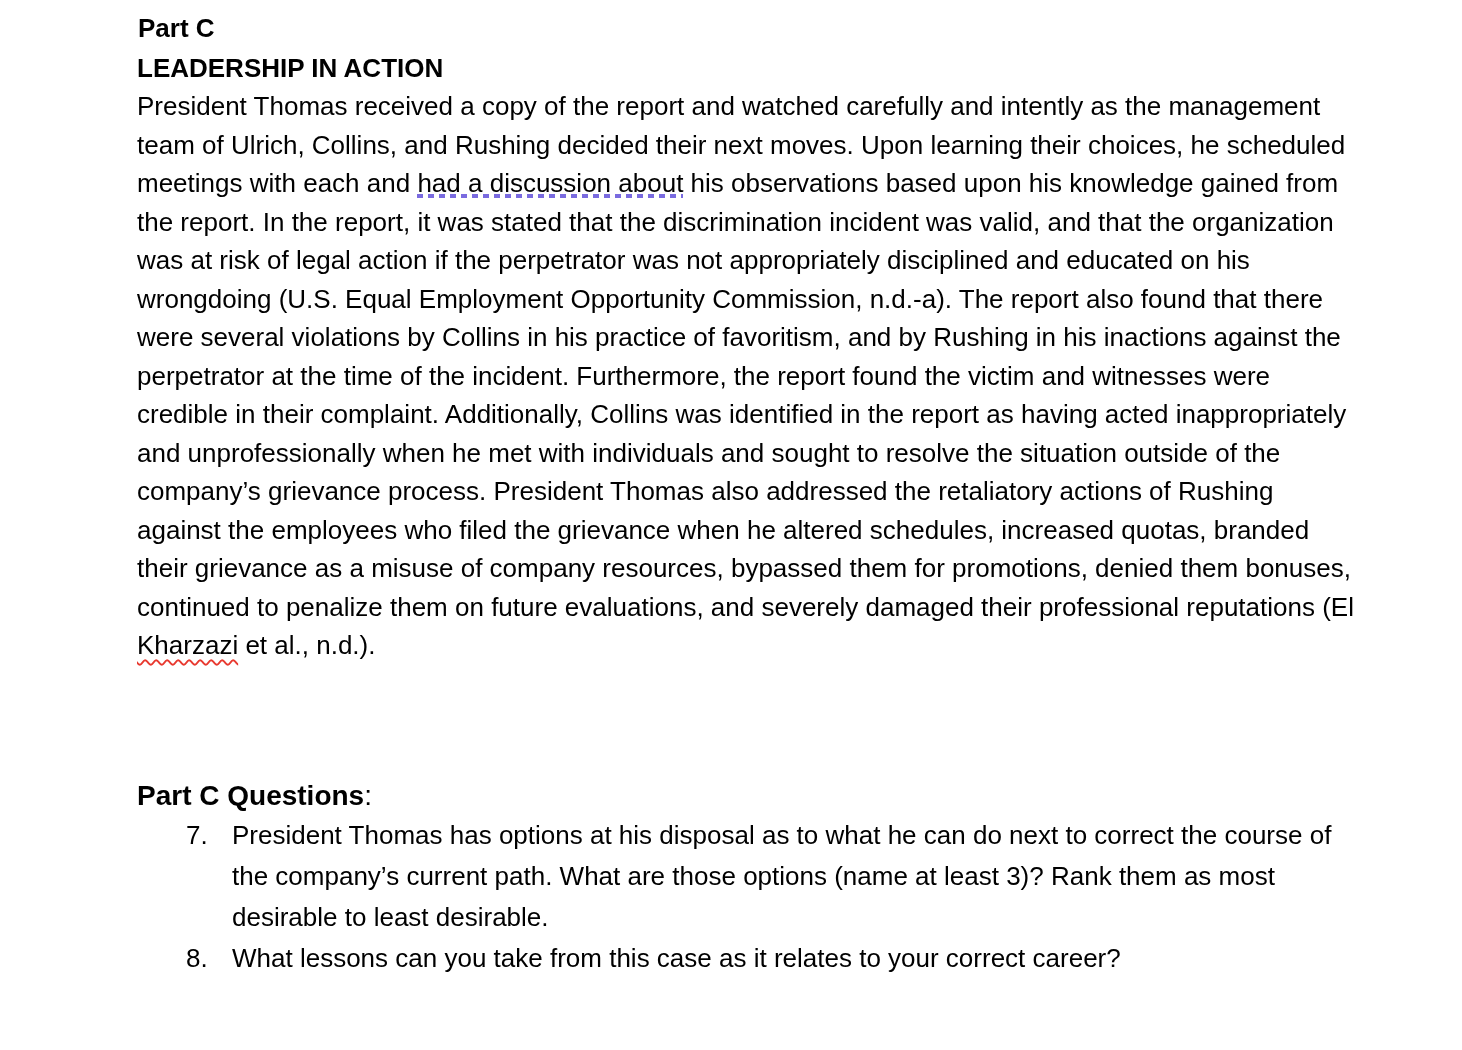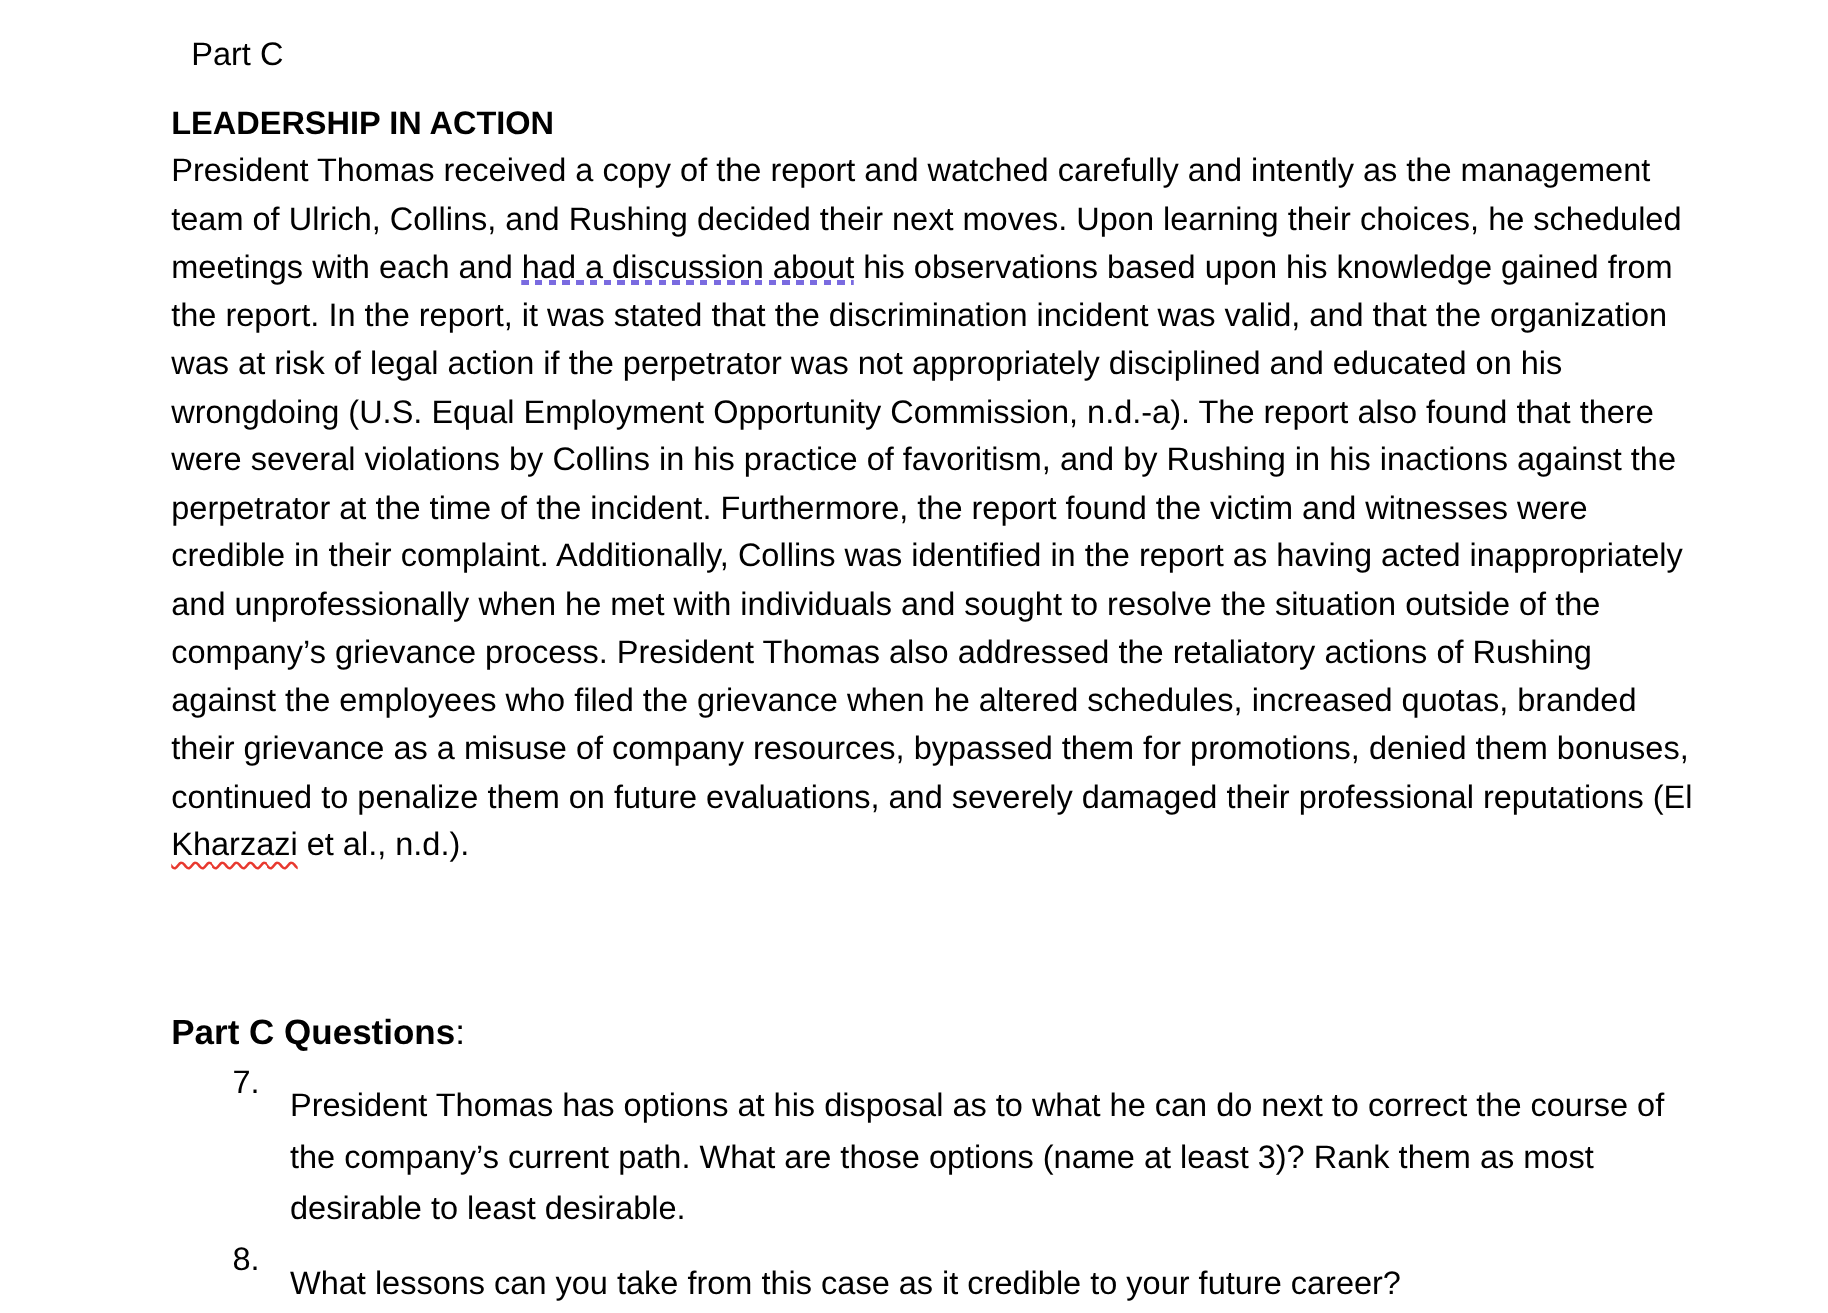--- a/index.html
+++ b/index.html
@@ -14,22 +14,22 @@
   }
   .page {
     position: absolute;
     left: 137px;
     top: 8px;
     width: 1222px;
   }
   .part-heading {
     font-size: 26px;
     line-height: 38.5px;
-    font-weight: 400;
-    margin: 16px;
+    font-weight: 700;
+    margin: 1px;
   }
   .section-title {
     font-size: 26px;
     line-height: 38.5px;
     font-weight: 700;
     margin: 0;
   }
   .body-paragraph {
     font-size: 26px;
     line-height: 38.5px;
@@ -68,21 +68,20 @@
     font-size: 26px;
     line-height: 41px;
   }
   .question-number {
     flex: 0 0 auto;
     width: 46px;
     margin-left: 49px;
   }
   .question-text {
     flex: 1 1 auto;
-    margin-top: 19px;
   }
 </style>
 </head>
 <body>
 
 <div class="page">
 
   <h2 class="part-heading">Part C</h2>
 
   <div class="section-title">LEADERSHIP IN ACTION</div>
@@ -93,18 +92,18 @@
 
   <div class="question-list">
 
     <div class="question-item">
       <span class="question-number">7.</span>
       <span class="question-text">President Thomas has options at his disposal as to what he can do next to correct the course of the company’s current path. What are those options (name at least 3)? Rank them as most desirable to least desirable.</span>
     </div>
 
     <div class="question-item">
       <span class="question-number">8.</span>
-      <span class="question-text">What lessons can you take from this case as it credible to your future career?</span>
+      <span class="question-text">What lessons can you take from this case as it relates to your correct career?</span>
     </div>
 
   </div>
 
 </div>
 
 </body></html>

